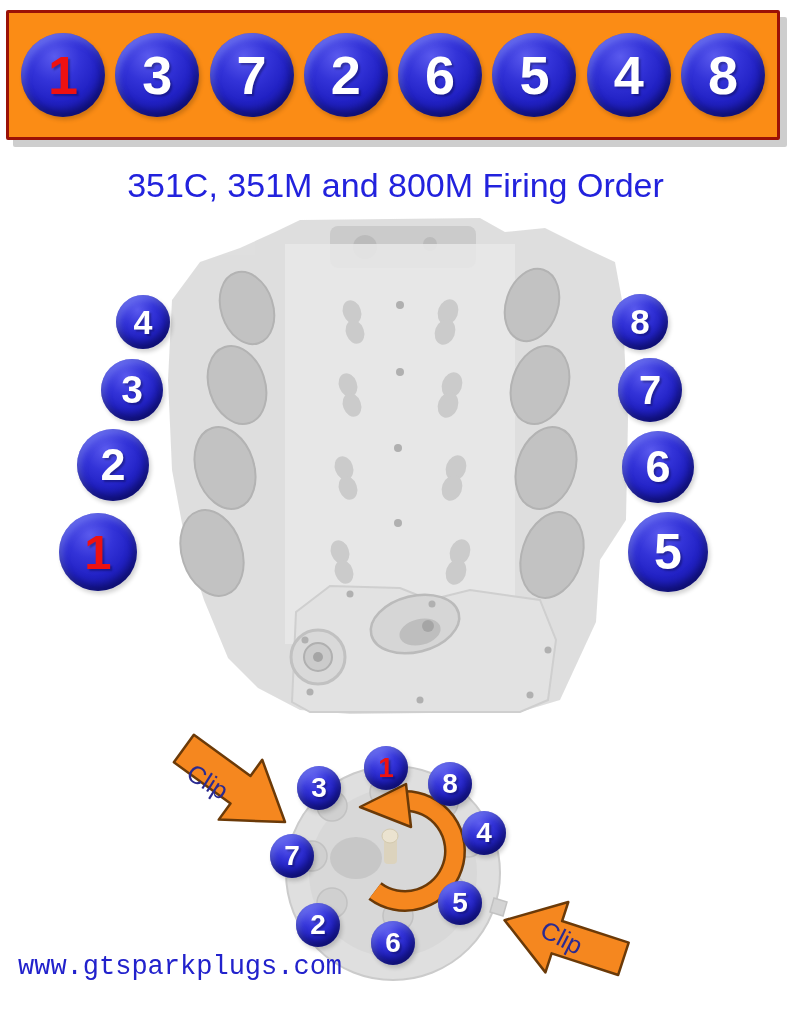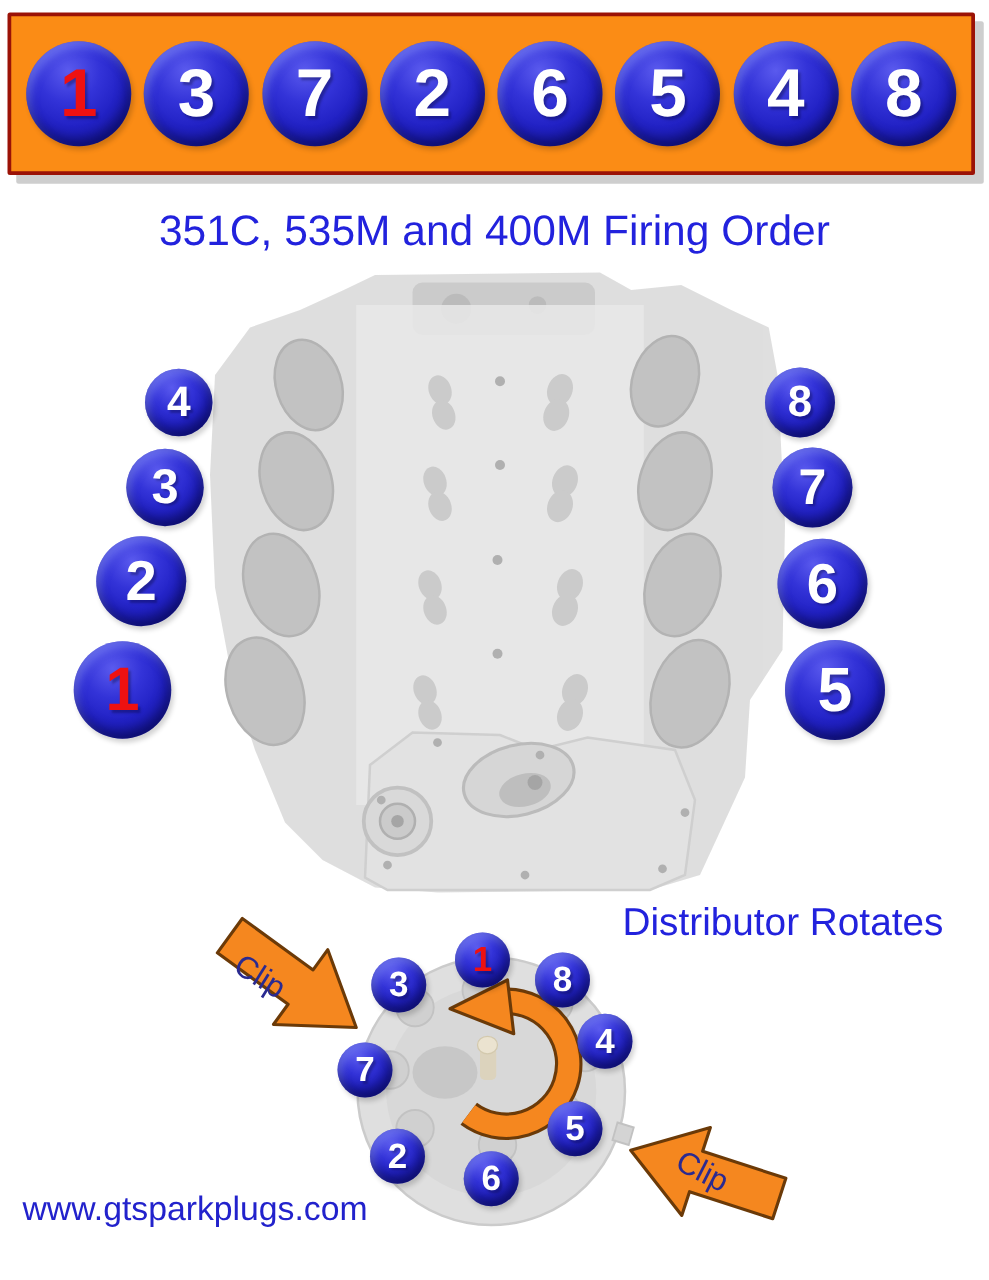--- a/index.html
+++ b/index.html
@@ -52,21 +52,21 @@
   
   .title {
     position:absolute; left:0; top:166px; width:100%;
     text-align:center; font-size:34px; color:#2222dd; z-index:3;
   }
   .dist-caption {
     position:absolute; left:498px; top:720px; font-size:31px; line-height:36px;
     color:#2222dd; z-index:3; white-space:nowrap;
   }
   .footer-site {
-    position:absolute; left:18px; top:952px; font-size:27px; color:#2222cc; z-index:3;
+    position:absolute; left:18px; top:952px; font-size:27px; color:#2222cc; z-index:3;font-family:Liberation Mono, monospace;
   }
   .clip-label {
     position:absolute; color:#2a2a91; font-size:25px; font-weight:normal;
     z-index:6; transform-origin:left top; white-space:nowrap;
   }
   .clip-left  { left:197px; top:758px; transform:rotate(32deg); }
   .clip-right { left:549px; top:915px; transform:rotate(27deg); }
 
   
   .art { position:absolute; left:0; top:0; z-index:1; }
@@ -174,42 +174,41 @@
     <div class="ball ball-banner red">1</div>
     <div class="ball ball-banner">3</div>
     <div class="ball ball-banner">7</div>
     <div class="ball ball-banner">2</div>
     <div class="ball ball-banner">6</div>
     <div class="ball ball-banner">5</div>
     <div class="ball ball-banner">4</div>
     <div class="ball ball-banner">8</div>
   </div>
 
-  <div class="title">351C, 535M and 400M Firing Order</div>
+  <div class="title">351C, 351M and 800M Firing Order</div>
 
   <div class="ball ball-abs eb-l4">4</div>
   <div class="ball ball-abs eb-l3">3</div>
   <div class="ball ball-abs eb-l2">2</div>
   <div class="ball ball-abs eb-l1 red">1</div>
   <div class="ball ball-abs eb-r8">8</div>
   <div class="ball ball-abs eb-r7">7</div>
   <div class="ball ball-abs eb-r6">6</div>
   <div class="ball ball-abs eb-r5">5</div>
 
   <div class="ball ball-abs db db-t0 red">1</div>
   <div class="ball ball-abs db db-t1">8</div>
   <div class="ball ball-abs db db-t2">4</div>
   <div class="ball ball-abs db db-t3">5</div>
   <div class="ball ball-abs db db-t4">6</div>
   <div class="ball ball-abs db db-t5">2</div>
   <div class="ball ball-abs db db-t6">7</div>
   <div class="ball ball-abs db db-t7">3</div>
 
   <div class="dist-caption">
-    <div>Distributor Rotates</div>
   </div>
 
   <span class="clip-label clip-left">Clip</span>
   <span class="clip-label clip-right">Clip</span>
 
   <div class="footer-site">www.gtsparkplugs.com</div>
 
 </div>
 
 </body></html>

